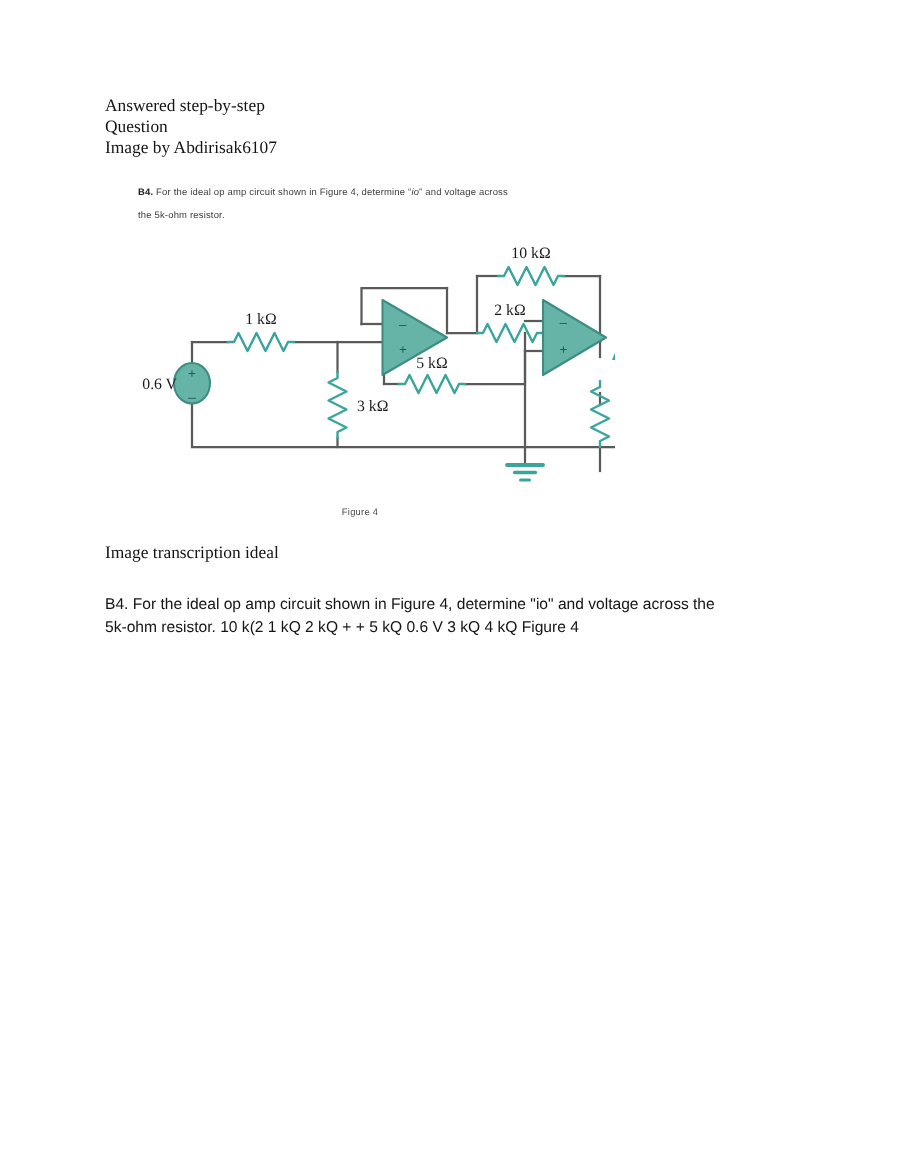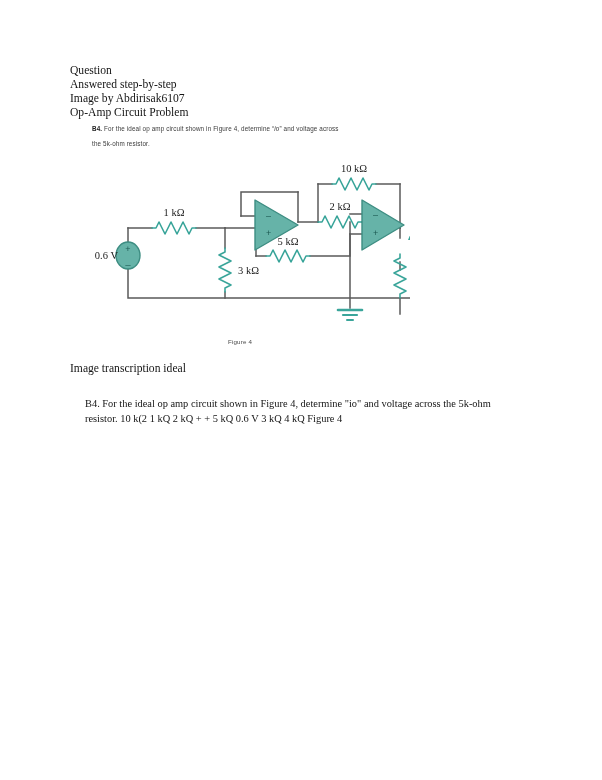--- a/index.html
+++ b/index.html
@@ -84,40 +84,39 @@
   .transcription-heading {
     position: absolute;
     left: 70px;
     top: 362px;
     font-family: "Liberation Serif", serif;
     font-size: 11.6px;
     color: #141414;
   }
   .transcription-body {
     position: absolute;
-    left: 85px;
+    left: 70px;
     top: 396px;
     width: 418px;
-    font-family: Liberation Serif, serif;
+    font-family: Liberation Sans, sans-serif;
     font-size: 10.4px;
     line-height: 15.4px;
     color: #141414;
     text-align: left;
   }
 </style>
 </head>
 <body>
 
 <div class="page">
 
   <div class="header-block">
+    <div class="header-line">Answered step-by-step</div>
     <div class="header-line">Question</div>
-    <div class="header-line">Answered step-by-step</div>
     <div class="header-line">Image by Abdirisak6107</div>
-    <div class="header-line">Op-Amp Circuit Problem</div>
   </div>
 
   <div class="scan-statement">
     <div><span class="b4">B4.</span><span> For the ideal op amp circuit shown in Figure 4, determine “</span><span class="italic">io</span><span>” and voltage across</span></div>
     <div>the 5k-ohm resistor.</div>
   </div>
 
   <div class="figure-wrap">
     <svg class="figure-svg" width="340" height="180" viewBox="0 0 340 180">
 

